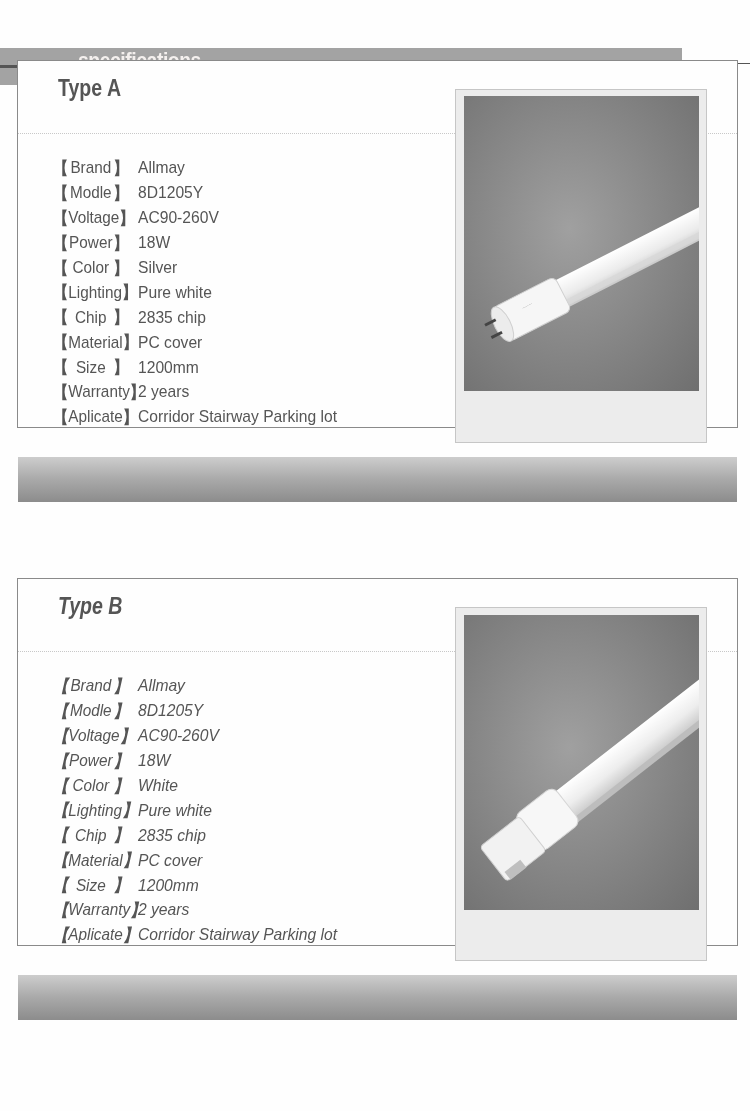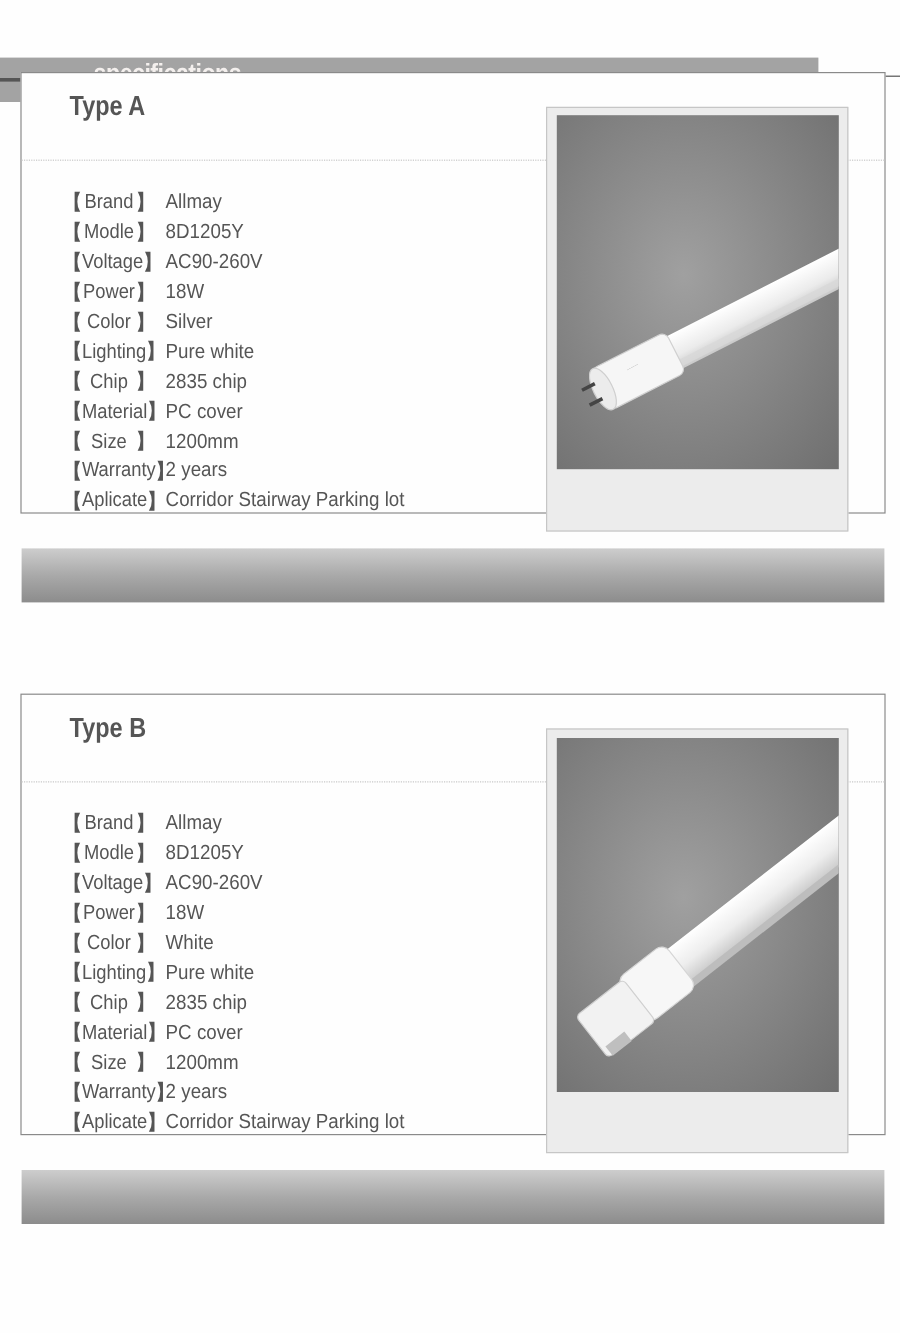--- a/index.html
+++ b/index.html
@@ -27,21 +27,21 @@
     position: absolute; left: 268px; top: 30px; width: 66px; height: 8px;
     background: radial-gradient(ellipse at center, #ffffff 0%, rgba(255,255,255,0) 70%);
   }
 
   
   .card {
     position: absolute; left: 17px; width: 721px; height: 368px;
     border: 1px solid #8a8a8a; background: #fefefe;
   }
   .card.a { top: 60px; }
-  .card.b { top: 578px; }
+  .card.b { top: 578px; font-style: italic; }
 
   .card .type-title {
     position: absolute; left: 40px; top: 14px; font-size: 23px; font-weight: bold;
     color: #555; transform: scaleX(0.85); transform-origin: left;
   }
   .card .dots {
     position: absolute; left: 0; top: 72px; width: 719px; height: 1px;
     border-top: 1px dotted #c8c8c8;
   }
 

